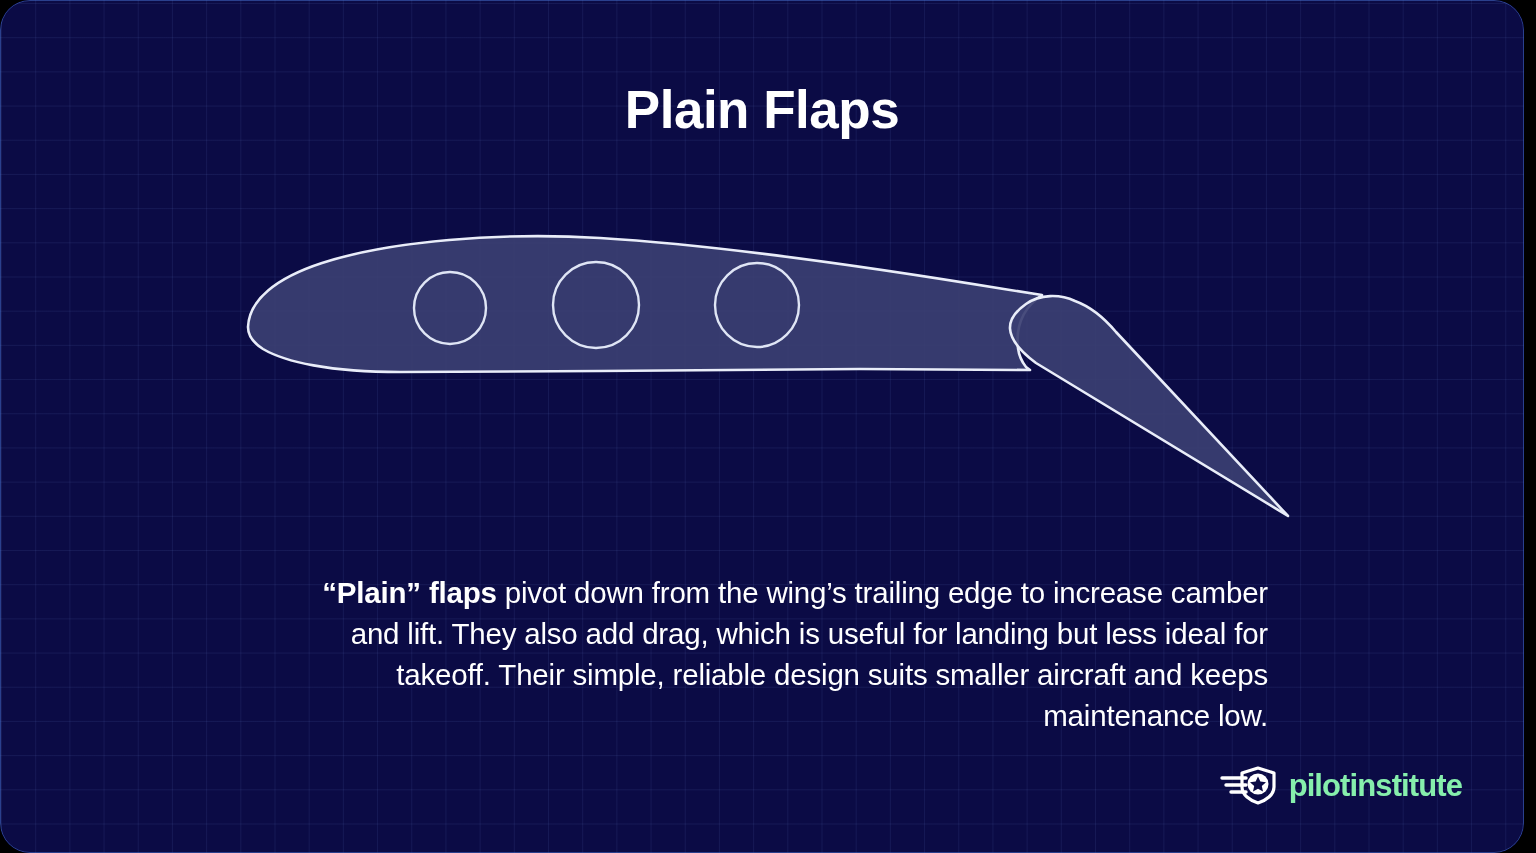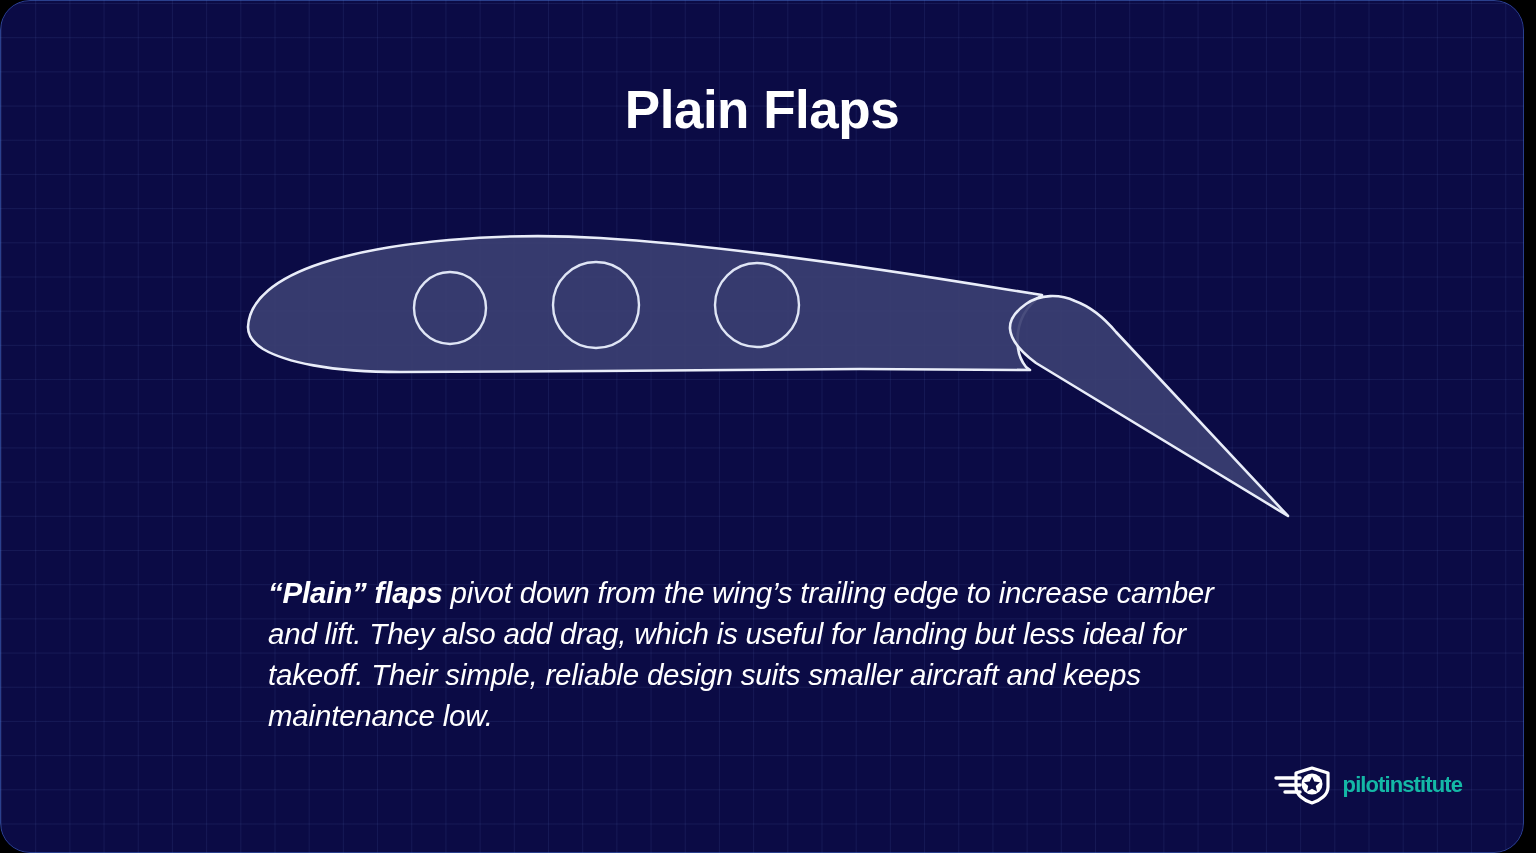--- a/index.html
+++ b/index.html
@@ -69,42 +69,41 @@
     width: 1536px;
     height: 853px;
     pointer-events: none;
   }
 
   #body-text {
     position: absolute;
     left: 268px;
     top: 572px;
     width: 1000px;
-    text-align: left;
+    text-align: right;
     color: #ffffff;
     font-size: 29.5px;
     line-height: 41px;
     letter-spacing: -0.2px;
-    font-style: italic;
   }
   #body-text .lead {
     font-weight: bold;
   }
 
   #logo {
     position: absolute;
     right: 62px;
     bottom: 48px;
     display: flex;
     align-items: center;
     gap: 11px;
   }
   #logo-word {
-    color: #14b8a6;
-    font-size: 22px;
+    color: #86efac;
+    font-size: 31px;
     font-weight: bold;
     letter-spacing: -0.9px;
     line-height: 1;
   }
 </style>
 </head>
 <body>
 
 <div id="card">
 

